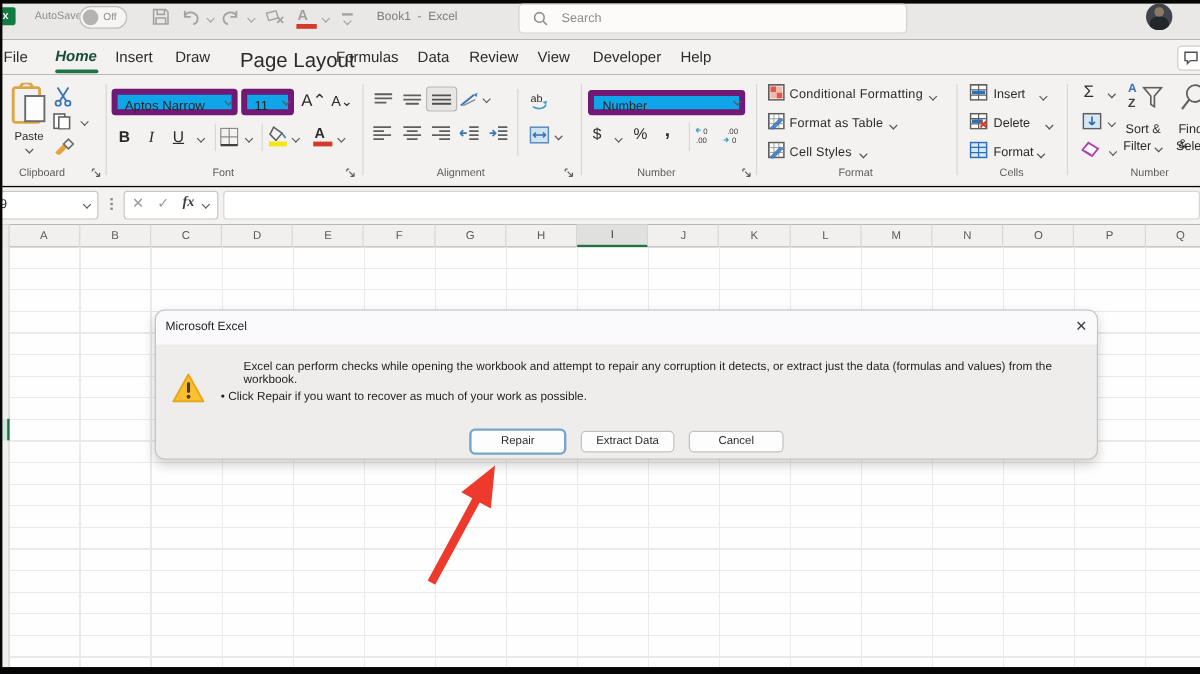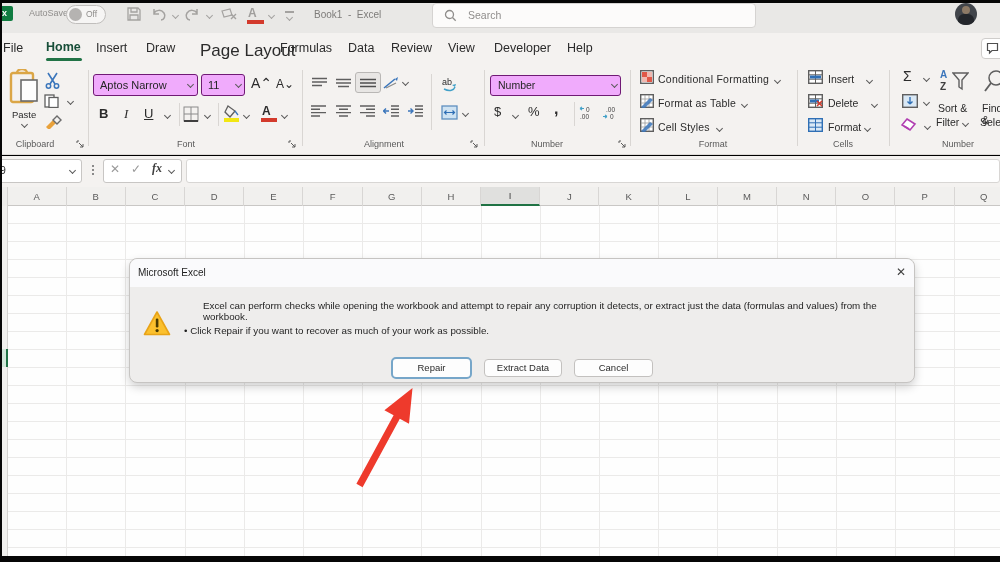--- a/index.html
+++ b/index.html
@@ -4,21 +4,21 @@
 <style>
   * { margin:0; padding:0; box-sizing:border-box; }
   html,body { width:1000px; height:562px; overflow:hidden; background:#000; }
   body { font-family:"Liberation Sans", sans-serif; position:relative; }
   .abs { position:absolute; }
   .chev { color:#5a5a5a; font-size:0 !important; width:7px; height:7px; }
   .chev::before { content:""; position:absolute; left:0.5px; top:1px; width:4px; height:4px; border-right:1.4px solid; border-bottom:1.4px solid; transform:rotate(45deg); }
   .sep { position:absolute; width:1px; background:#d9d6d3; }
   .glabel { position:absolute; font-size:9px; color:#5a5a5a; text-align:center; }
   .launch { position:absolute; width:8px; height:8px; }
-  .combo { position:absolute; background:#f0abfc; border:1px solid #701a75; border-radius:3px; color:#262626; }
+  .combo { position:absolute; background:#0ea5e9; border:5px solid #701a75; border-radius:3px; color:#262626; }
   .btn { position:absolute; background:#fdfdfd; border:1px solid #c3c1bf; border-radius:4px; font-size:9.5px; color:#2b2b2b; text-align:center; }
 </style>
 </head>
 <body>
 
 <div class="abs" style="left:0;top:0;width:1000px;height:3px;background:#060606;"></div>
 <div class="abs" id="titlebar" style="left:0;top:3px;width:1000px;height:30px;background:#e9e8e6;">
 
   <div class="abs" style="left:0;top:3px;width:13px;height:15px;background:#107c41;border-radius:2px;"></div>
   <div class="abs" style="left:2px;top:6px;width:8px;height:9px;color:#fff;font-size:9px;font-weight:bold;line-height:9px;">x</div>
@@ -63,21 +63,21 @@
   <div class="abs" style="left:468px;top:6px;font-size:10.5px;color:#8f8d8b;">Search</div>
 
   <div class="abs" style="left:955px;top:0px;width:22px;height:22px;border-radius:50%;background:#41454b;overflow:hidden;">
     <div class="abs" style="left:7px;top:3px;width:8px;height:8px;border-radius:50%;background:#8d7a66;"></div>
     <div class="abs" style="left:3px;top:11px;width:16px;height:11px;border-radius:6px 6px 0 0;background:#23262b;"></div>
   </div>
 </div>
 
 <div class="abs" id="tabrow" style="left:0;top:33px;width:1000px;height:29px;background:#f4f2f0;">
   <div class="abs" style="left:3px;top:8px;font-size:12.5px;color:#2b2b2b;">File</div>
-  <div class="abs" style="left:46px;top:7px;font-size:12.5px;color:#174e38;font-weight:bold;">Home</div>
+  <div class="abs" style="left:46px;top:7px;font-size:12.5px;color:#174e38;font-weight:bold;font-style:italic;">Home</div>
   <div class="abs" style="left:46px;top:25px;width:36px;height:3px;background:#217346;border-radius:2px;"></div>
   <div class="abs" style="left:96px;top:8px;font-size:12.5px;color:#2b2b2b;">Insert</div>
   <div class="abs" style="left:146px;top:8px;font-size:12.5px;color:#2b2b2b;">Draw</div>
   <div class="abs" style="left:200px;top:8px;font-size:17px;color:#2b2b2b;">Page Layout</div>
   <div class="abs" style="left:280px;top:8px;font-size:12.5px;color:#2b2b2b;">Formulas</div>
   <div class="abs" style="left:348px;top:8px;font-size:12.5px;color:#2b2b2b;">Data</div>
   <div class="abs" style="left:391px;top:8px;font-size:12.5px;color:#2b2b2b;">Review</div>
   <div class="abs" style="left:448px;top:8px;font-size:12.5px;color:#2b2b2b;">View</div>
   <div class="abs" style="left:494px;top:8px;font-size:12.5px;color:#2b2b2b;">Developer</div>
   <div class="abs" style="left:567px;top:8px;font-size:12.5px;color:#2b2b2b;">Help</div>

